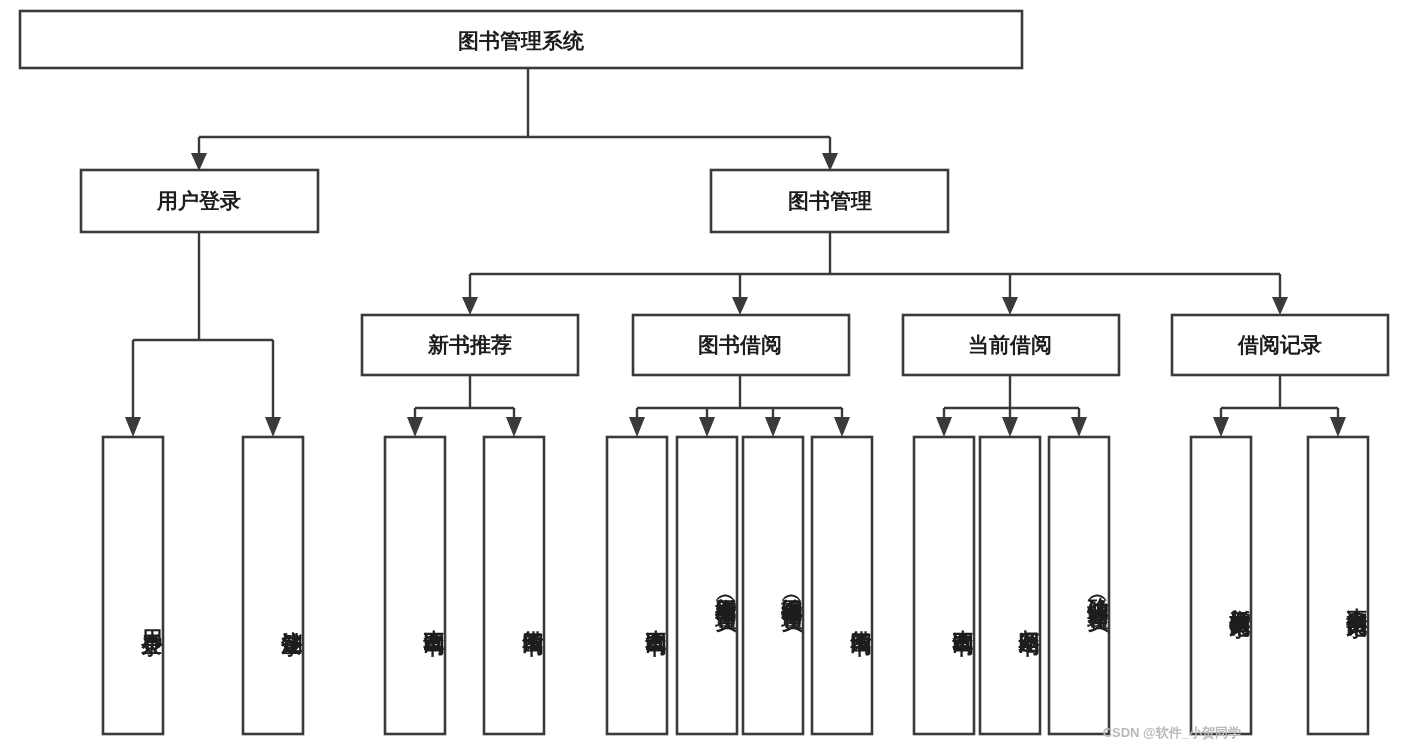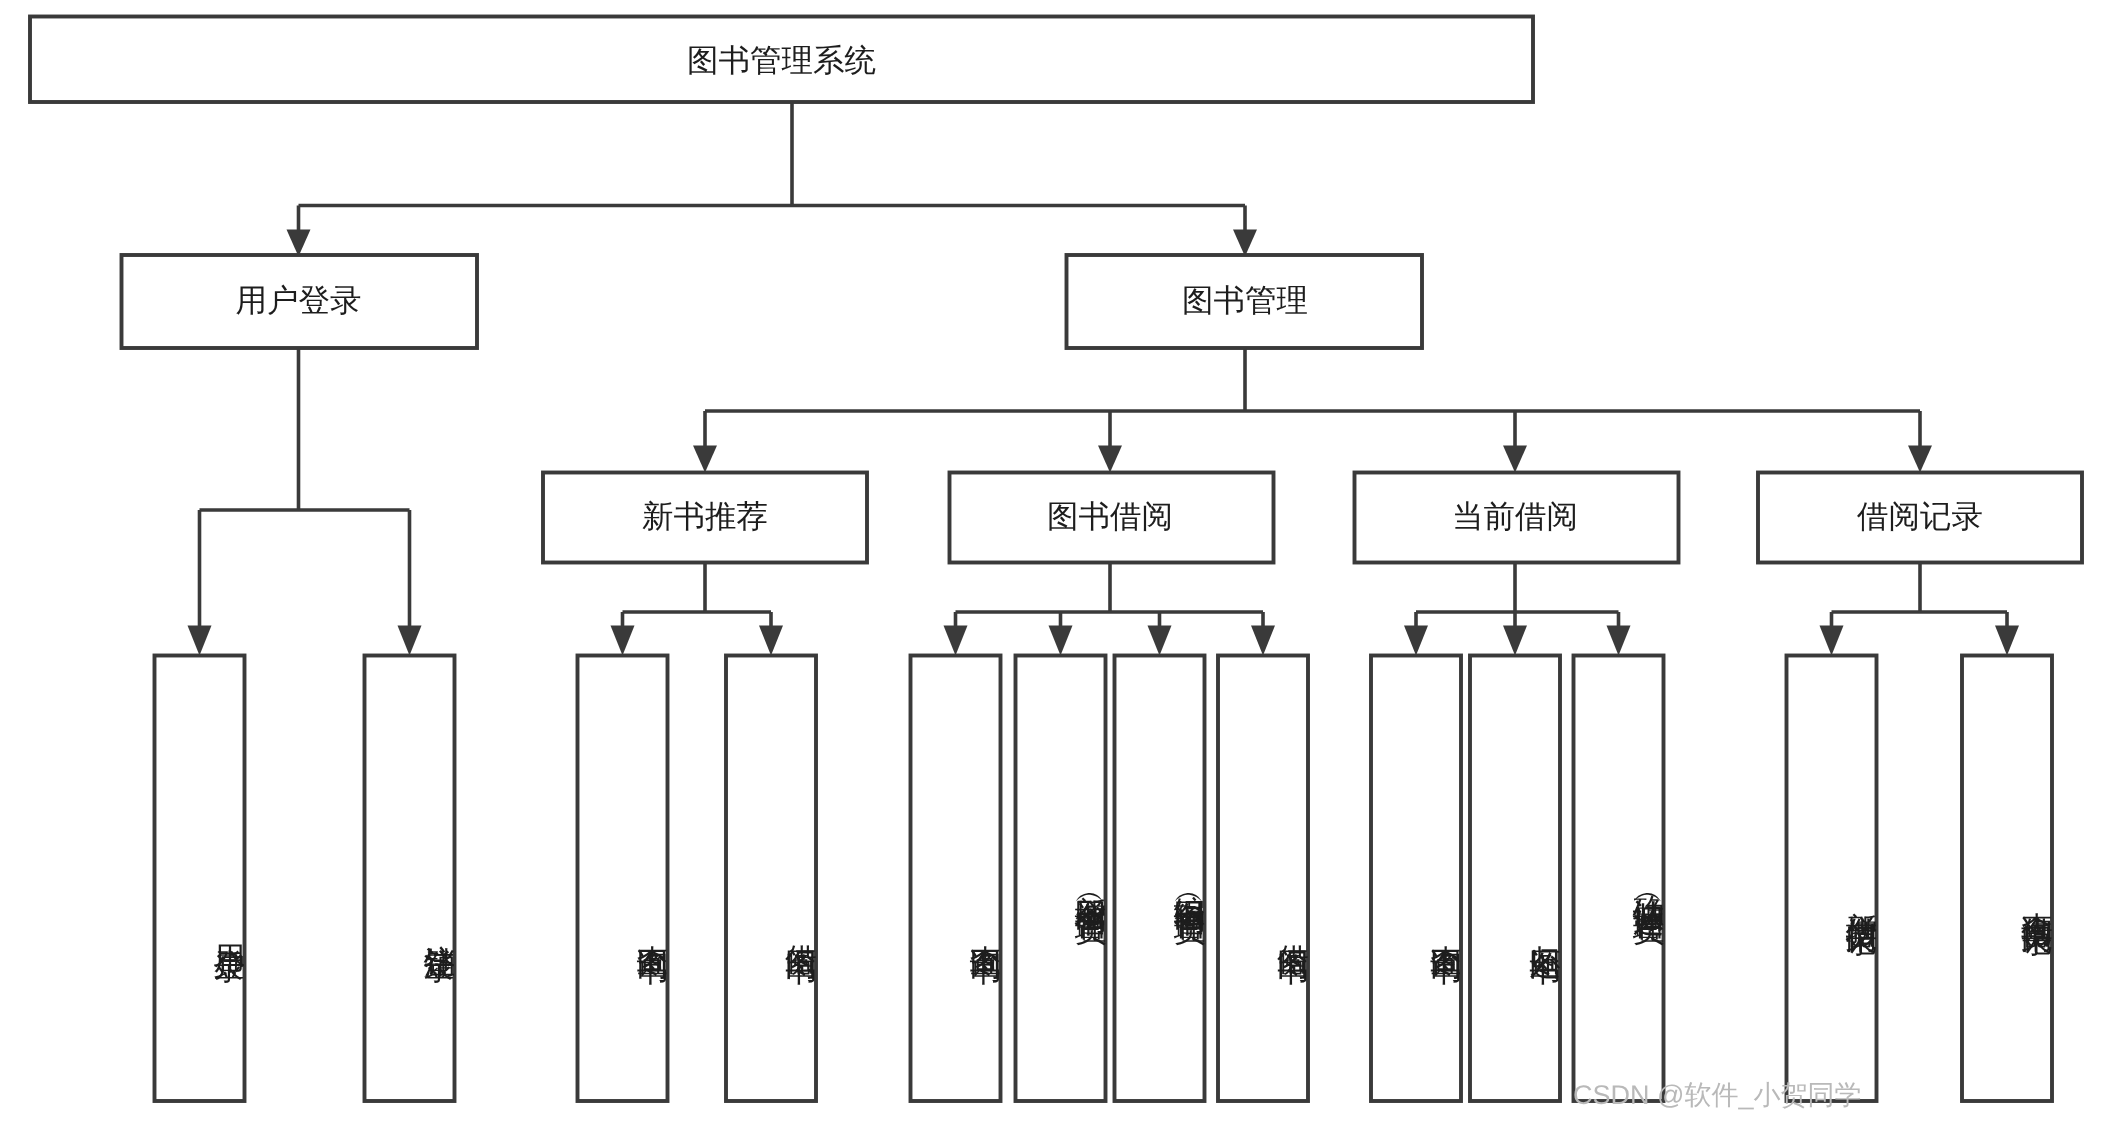--- a/index.html
+++ b/index.html
@@ -11,20 +11,21 @@
     width: 1405px;
     height: 747px;
     font-family: "Liberation Sans", "DejaVu Sans", sans-serif;
     overflow: hidden;
   }
   #diagram-root {
     position: relative;
     width: 1251px;
     height: 747px;
     background: #ffffff;
+    font-weight: bold;
   }
   svg#flowchart {
     position: absolute;
     left: 0;
     top: 0;
     width: 1405px;
     height: 747px;
     display: block;
   }
   .node-box {
@@ -62,21 +63,21 @@
     display: flex;
     align-items: flex-start;
     justify-content: center;
     pointer-events: none;
   }
   .watermark {
     position: absolute;
     right: 10px;
     bottom: 5px;
     font-family: "Liberation Sans", "DejaVu Sans", sans-serif;
-    font-size: 18px;
+    font-size: 13px;
     color: #b9b9b9;
     white-space: nowrap;
     user-select: none;
   }
 </style>
 </head>
 <body>
 
 <div id="diagram-root">
 

